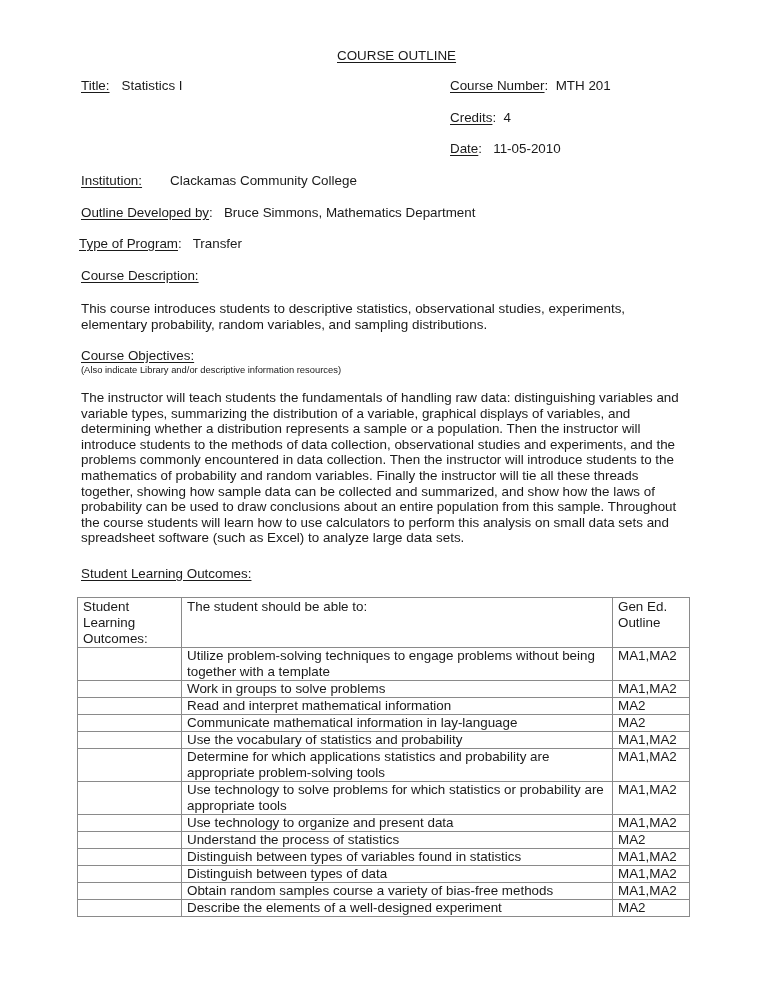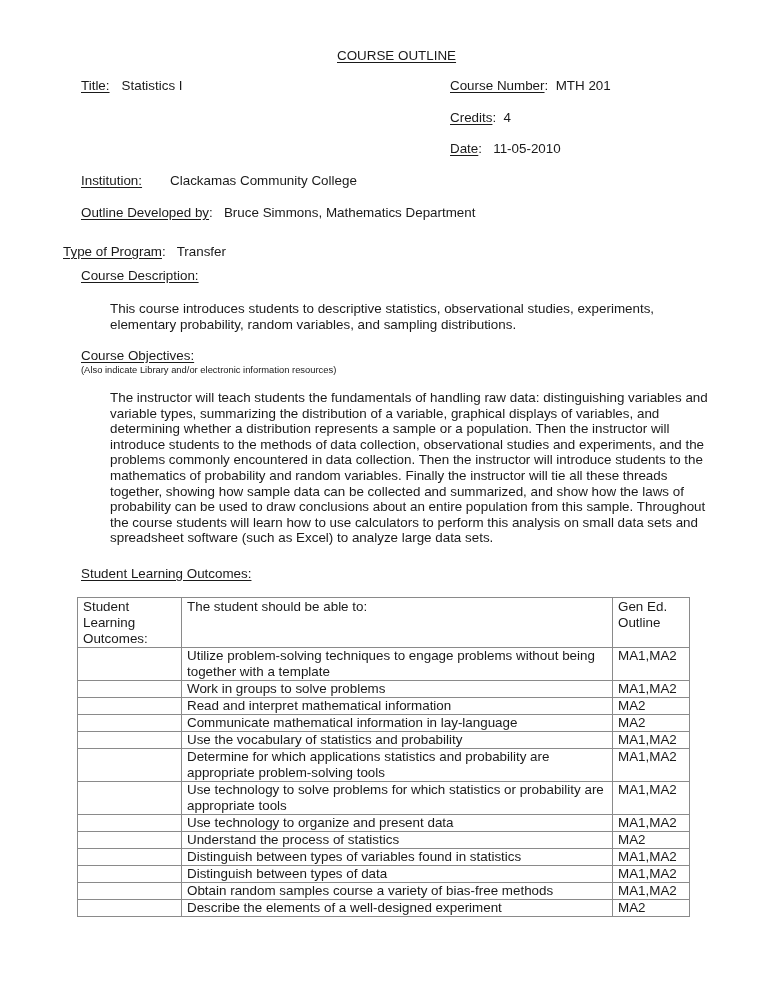--- a/index.html
+++ b/index.html
@@ -2,21 +2,21 @@
 <html><head>
 <meta charset="utf-8">
 <style>
   html, body { margin: 0; padding: 0; background: #ffffff; }
   body {
     width: 768px; height: 994px; position: relative; overflow: hidden;
     font-family: "Liberation Sans", sans-serif; font-size: 13.4px; color: #1a1a1a;
   }
   .abs { position: absolute; white-space: nowrap; }
   .u { text-decoration: underline; text-underline-offset: 2px; }
-  .para { position: absolute; left: 81px; width: 610px; line-height: 15.6px; white-space: normal; margin-left: 29px; }
+  .para { position: absolute; left: 81px; width: 610px; line-height: 15.6px; white-space: normal; }
   .small { font-size: 9.4px; }
   table.slo {
     position: absolute; left: 77px; top: 597px; width: 611px;
     border-collapse: collapse; font-size: 13.4px; line-height: 16px; table-layout: fixed;
   }
   table.slo td {
     border: 1px solid #8a8a8a; padding: 0 5px; vertical-align: top; color: #1a1a1a;
   }
   table.slo td.c1 { width: 93px; }
   table.slo td.c2 { width: 420px; }
@@ -49,29 +49,29 @@
   </div>
 
   <div class="abs" style="left:81px; top:173px;">
     <span class="u">Institution:</span><span style="display:inline-block;width:28px"></span><span>Clackamas Community College</span>
   </div>
 
   <div class="abs" style="left:81px; top:205px;">
     <span class="u">Outline Developed by</span>:&nbsp;&nbsp; <span>Bruce Simmons, Mathematics Department</span>
   </div>
 
-  <div class="abs" style="left:63px; top:236px;margin-top:8px;">
+  <div class="abs" style="left:79px; top:236px;">
     <span class="u">Type of Program</span>:&nbsp;&nbsp; <span>Transfer</span>
   </div>
 
   <div class="abs u" style="left:81px; top:268px;">Course Description:</div>
   <div class="para" style="top:301px;">This course introduces students to descriptive statistics, observational studies, experiments, elementary probability, random variables, and sampling distributions.</div>
 
   <div class="abs u" style="left:81px; top:348px;">Course Objectives:</div>
-  <div class="abs small" style="left:81px; top:364px;">(Also indicate Library and/or electronic information resources)</div>
+  <div class="abs small" style="left:81px; top:364px;">(Also indicate Library and/or descriptive information resources)</div>
   <div class="para" style="top:390px;">The instructor will teach students the fundamentals of handling raw data: distinguishing variables and variable types, summarizing the distribution of a variable, graphical displays of variables, and determining whether a distribution represents a sample or a population.  Then the instructor will introduce students to the methods of data collection, observational studies and experiments, and the problems commonly encountered in data collection.  Then the instructor will introduce students to the mathematics of probability and random variables.  Finally the instructor will tie all these threads together, showing how sample data can be collected and summarized, and show how the laws of probability can be used to draw conclusions about an entire population from this sample.  Throughout the course students will learn how to use calculators to perform this analysis on small data sets and spreadsheet software (such as Excel) to analyze large data sets.</div>
 
   <div class="abs u" style="left:81px; top:566px;">Student Learning Outcomes:</div>
 
   <table class="slo">
     <tbody>
         <tr class="hdr">
       <td class="c1" style="white-space:normal; width:93px;">
             <span style="display:block;width:70px">Student Learning Outcomes:</span>
           </td>

